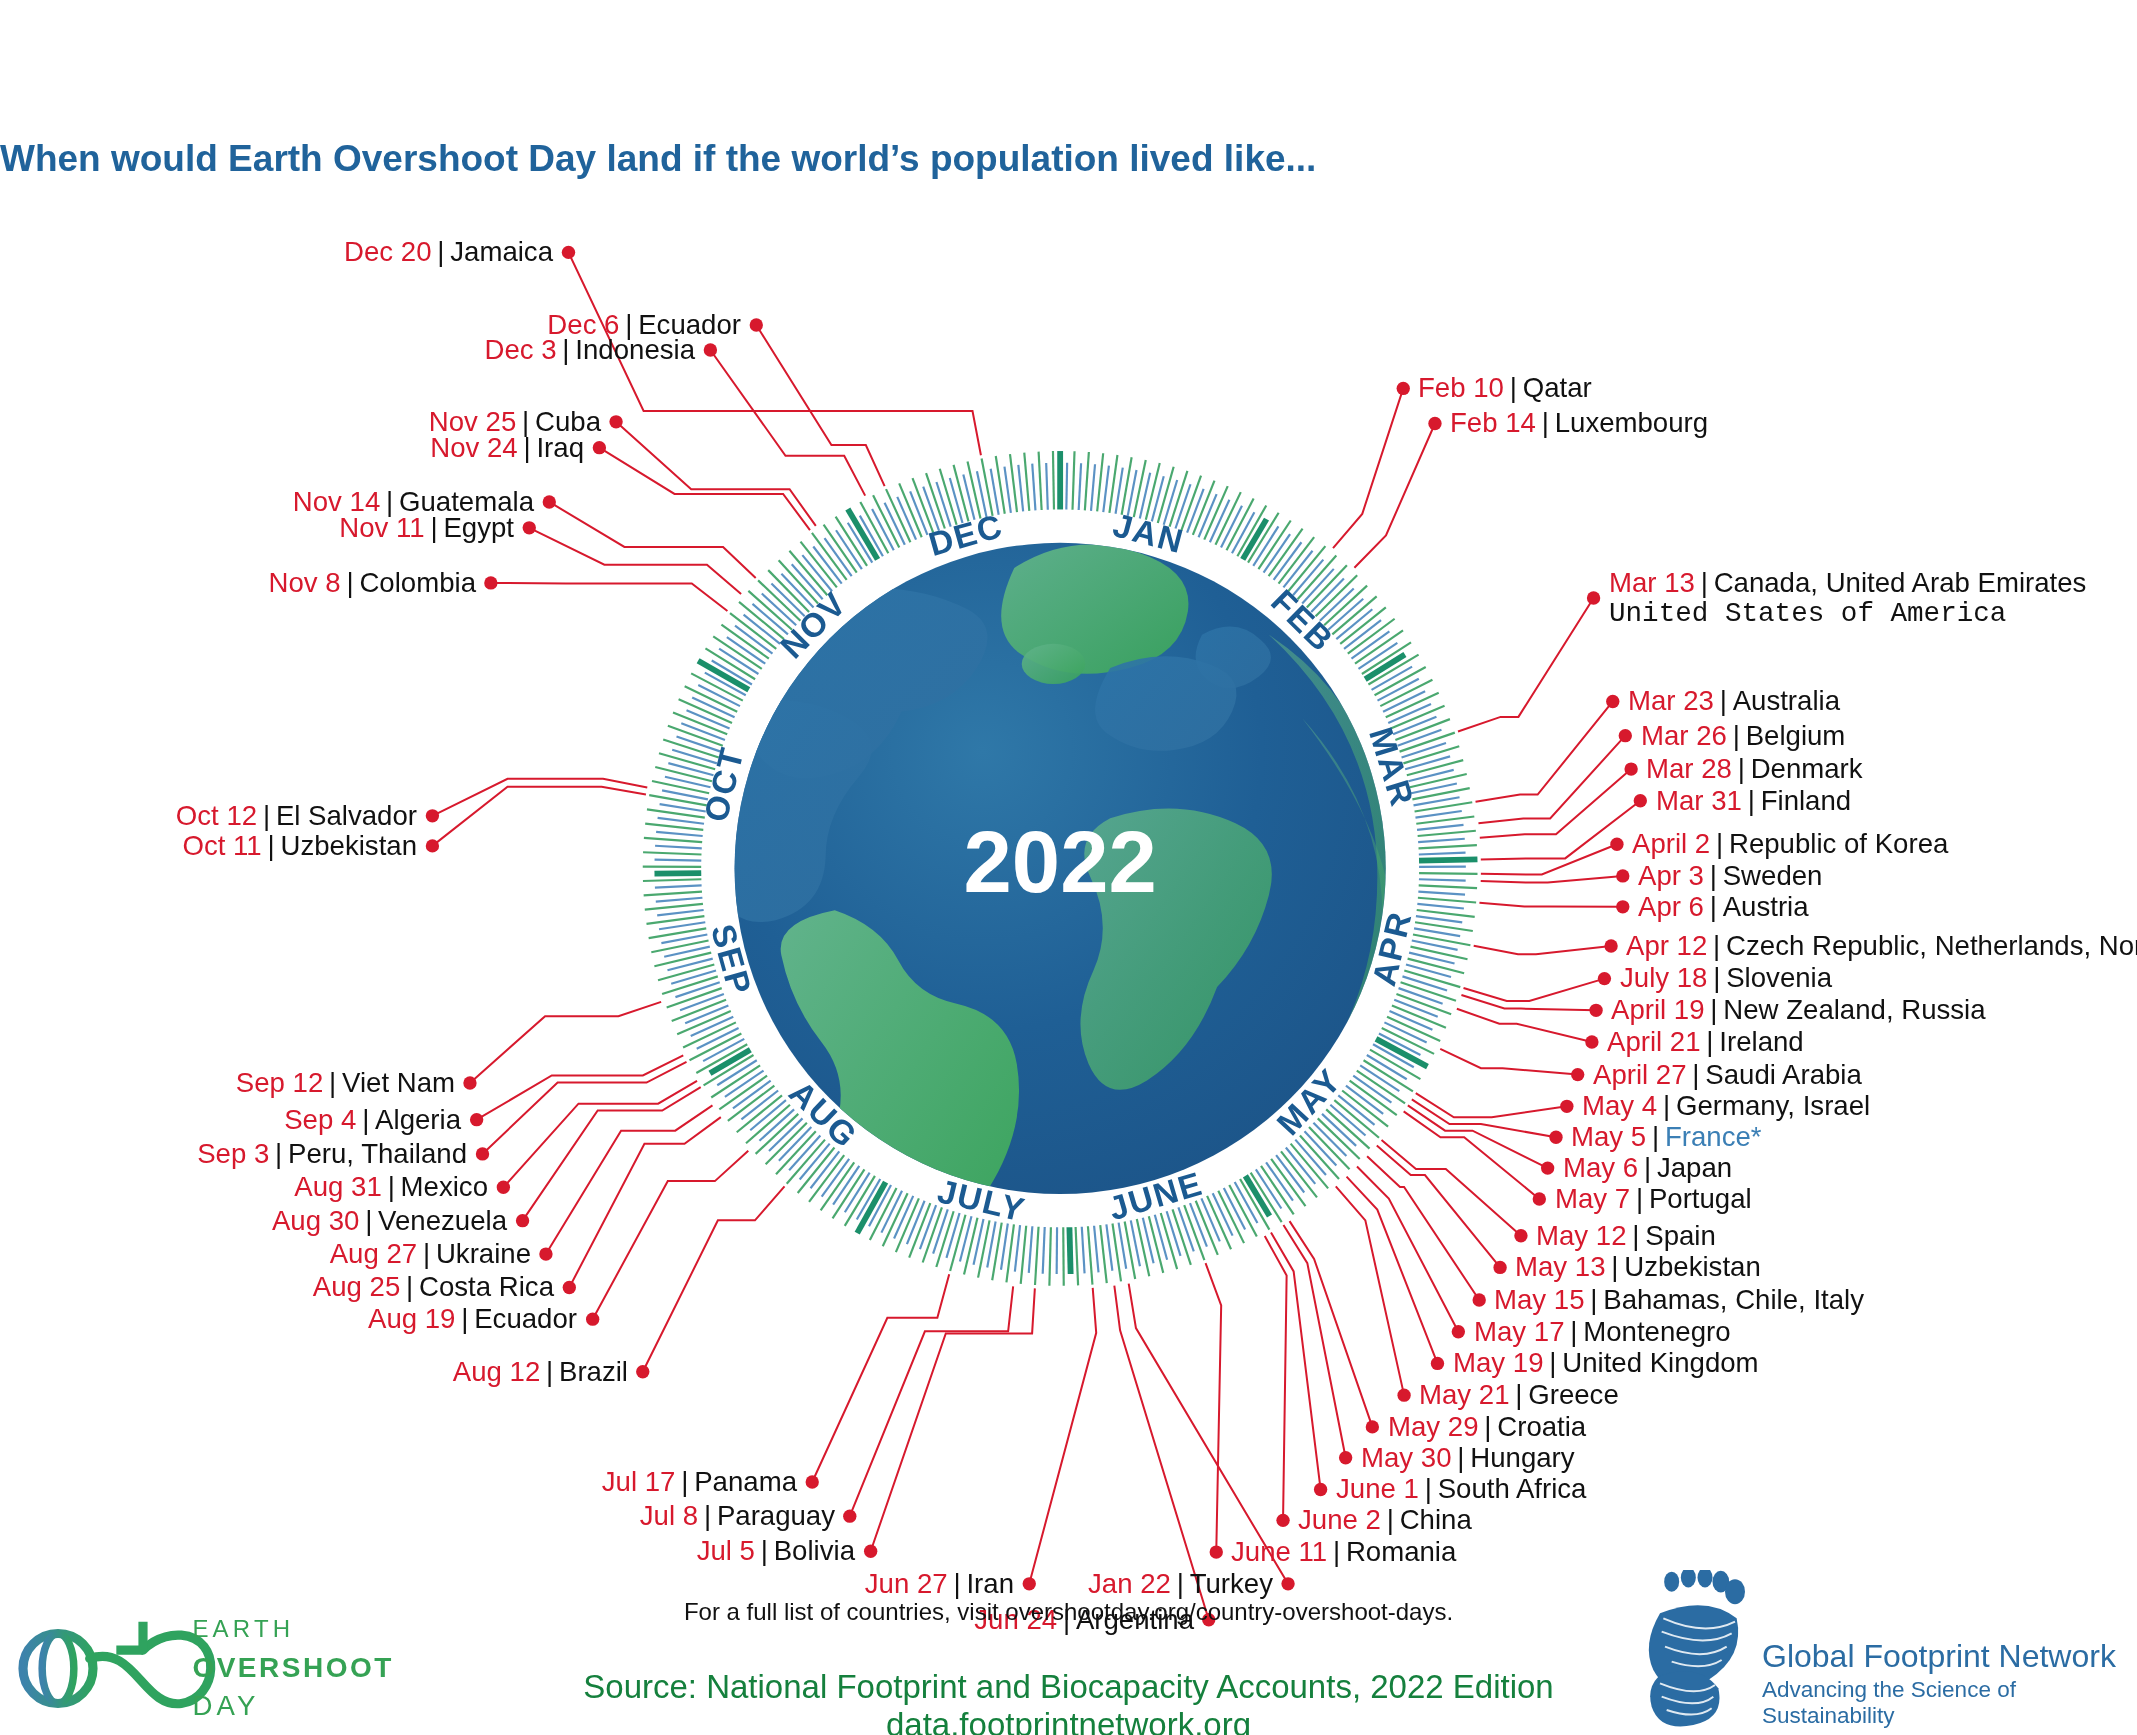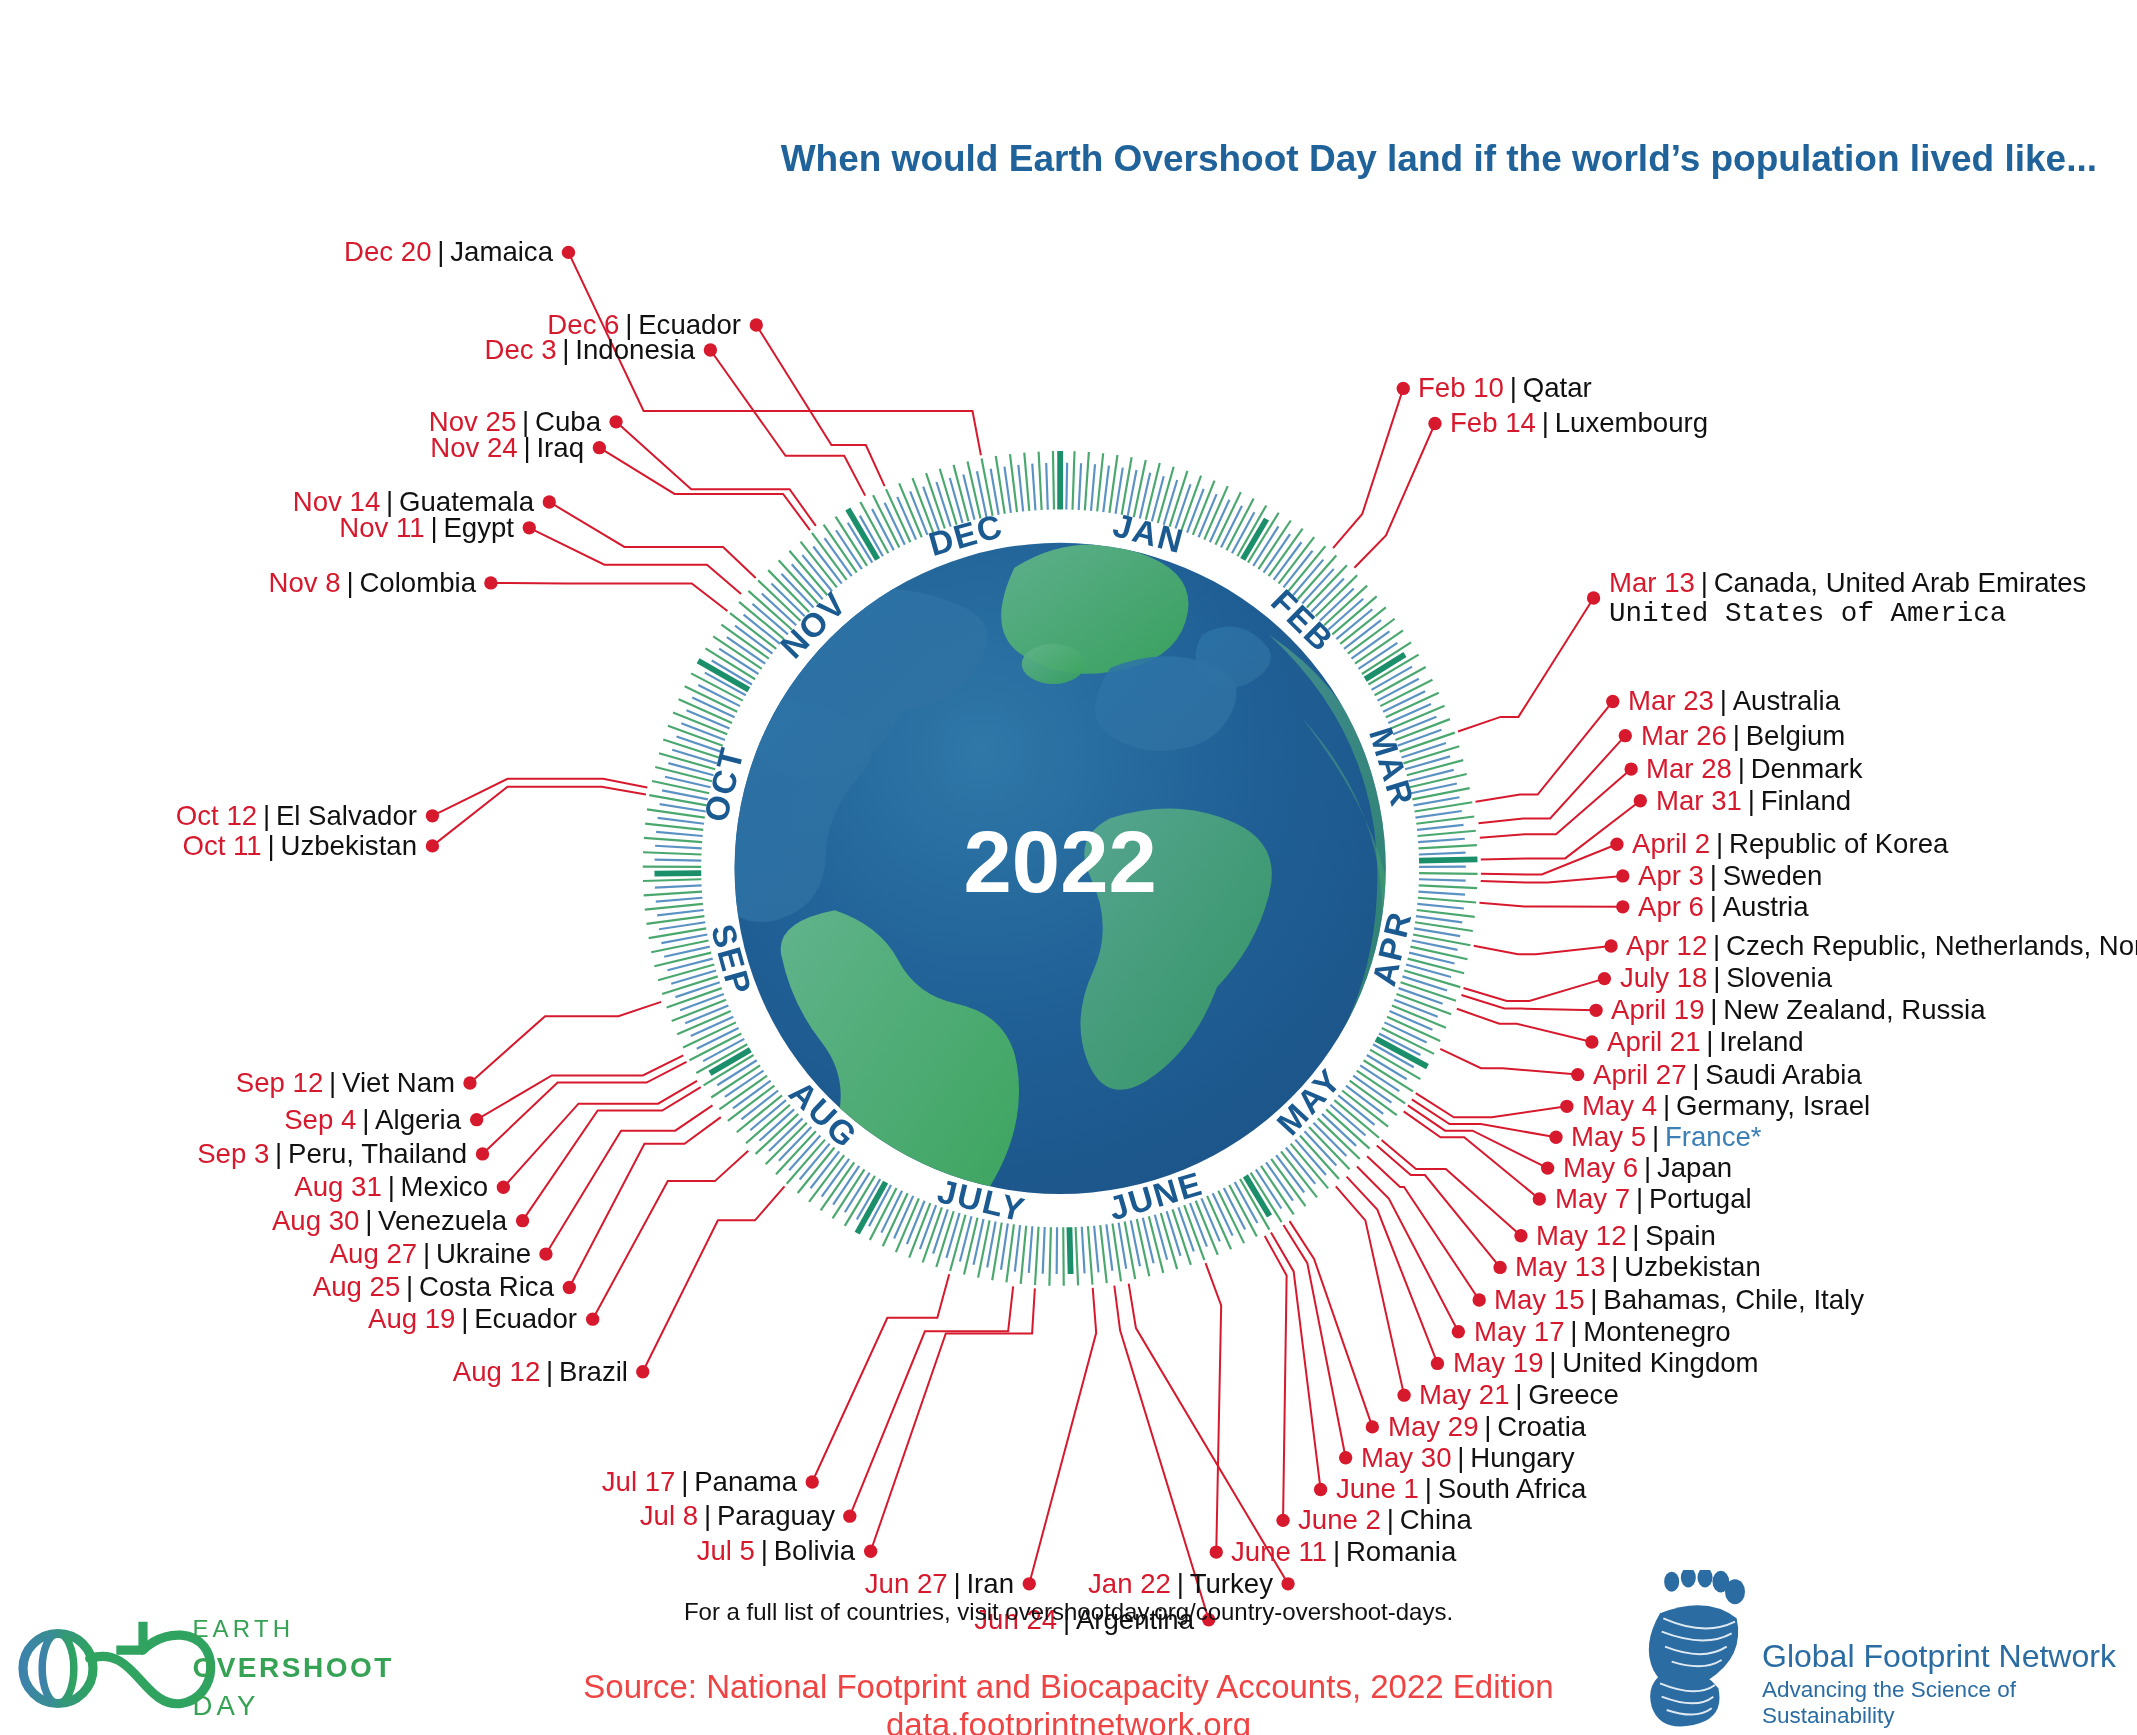--- a/index.html
+++ b/index.html
@@ -4,40 +4,40 @@
 <style>
   html,body{margin:0;padding:0;background:#ffffff;}
   body{width:2137px;height:1736px;position:relative;overflow:hidden;
        font-family:"Liberation Sans","DejaVu Sans",sans-serif;}
   #stage{position:absolute;left:0;top:0;width:2137px;height:1736px;}
 
   
   #title{position:absolute;left:0;top:23.4px;width:2137px;text-align:center;
          font-size:94px;font-weight:bold;color:#20639b;letter-spacing:-0.8px;
          line-height:1.0;}
-  #subtitle{position:absolute;left:0;top:140px;width:2097px;text-align:right;
+  #subtitle{position:absolute;left:0;top:140px;width:2097px;text-align:left;
             font-size:37px;font-weight:bold;color:#20639b;line-height:1.0;}
 
   
   #dial{position:absolute;left:0;top:0;width:2137px;height:1736px;}
 
   
   .lbl{position:absolute;font-size:27.6px;line-height:1.0;white-space:nowrap;
        color:#111111;}
   .lbl .d{color:#d7192d;}
   .lbl .sep{color:#111111;padding:0 5.8px;font-weight:300;}
   .lbl.r{text-align:right;transform:translateY(-50%);}
   .lbl.l{text-align:left;transform:translateY(-50%);}
   .lbl .fr{color:#3b7fb5;}
   .sub2{display:block;text-align:left;font-family:Liberation Mono, monospace;}
 
   
   .f1{position:absolute;left:0;width:2137px;text-align:center;color:#111;
       font-size:24px;line-height:1.0;}
-  .f2{position:absolute;left:0;width:2137px;text-align:center;color:#ef4444;
+  .f2{position:absolute;left:0;width:2137px;text-align:center;color:#15803d;
       font-size:33px;line-height:1.0;}
 
   
   #eod-logo{position:absolute;left:18.4px;top:1610px;width:434px;height:117px;}
   #gfn-logo{position:absolute;left:1635px;top:1570px;width:493px;height:160px;}
   .eod-txt{position:absolute;font-family:"Liberation Sans",sans-serif;color:#35a254;}
   .gfn-txt{position:absolute;font-family:"Liberation Sans",sans-serif;color:#2b6ca3;}
 </style>
 </head>
 <body>

